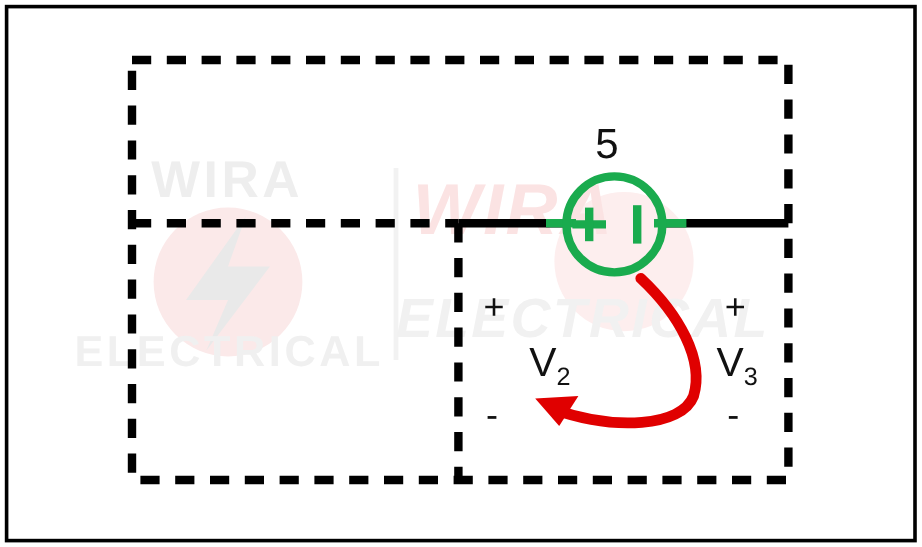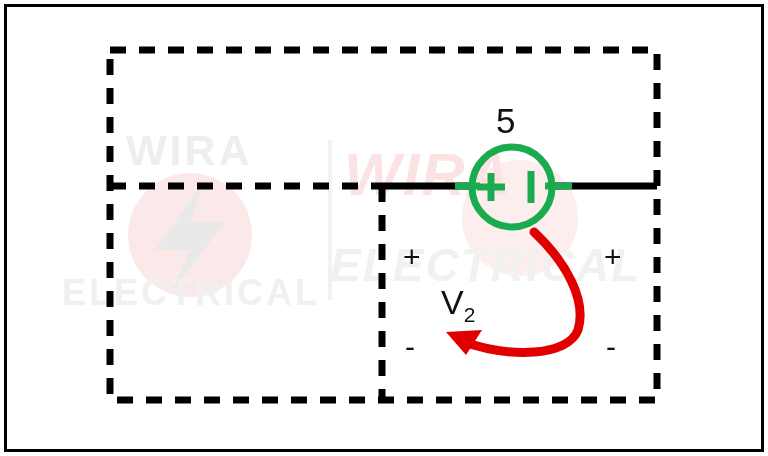--- a/index.html
+++ b/index.html
@@ -172,16 +172,17 @@
 
   <div class="layer" id="label-layer">
 
     <div class="lbl lbl-source-value">5</div>
 
     <div class="lbl lbl-sign v2-plus">+</div>
     <div class="lbl lbl-v v2-name"><span>V</span><sub>2</sub></div>
     <div class="lbl lbl-sign v2-minus">-</div>
 
     <div class="lbl lbl-sign v3-plus">+</div>
+    <div class="lbl lbl-v v3-name"><span>V</span><sub>3</sub></div>
     <div class="lbl lbl-sign v3-minus">-</div>
   </div>
 
 </div>
 
 </body></html>

